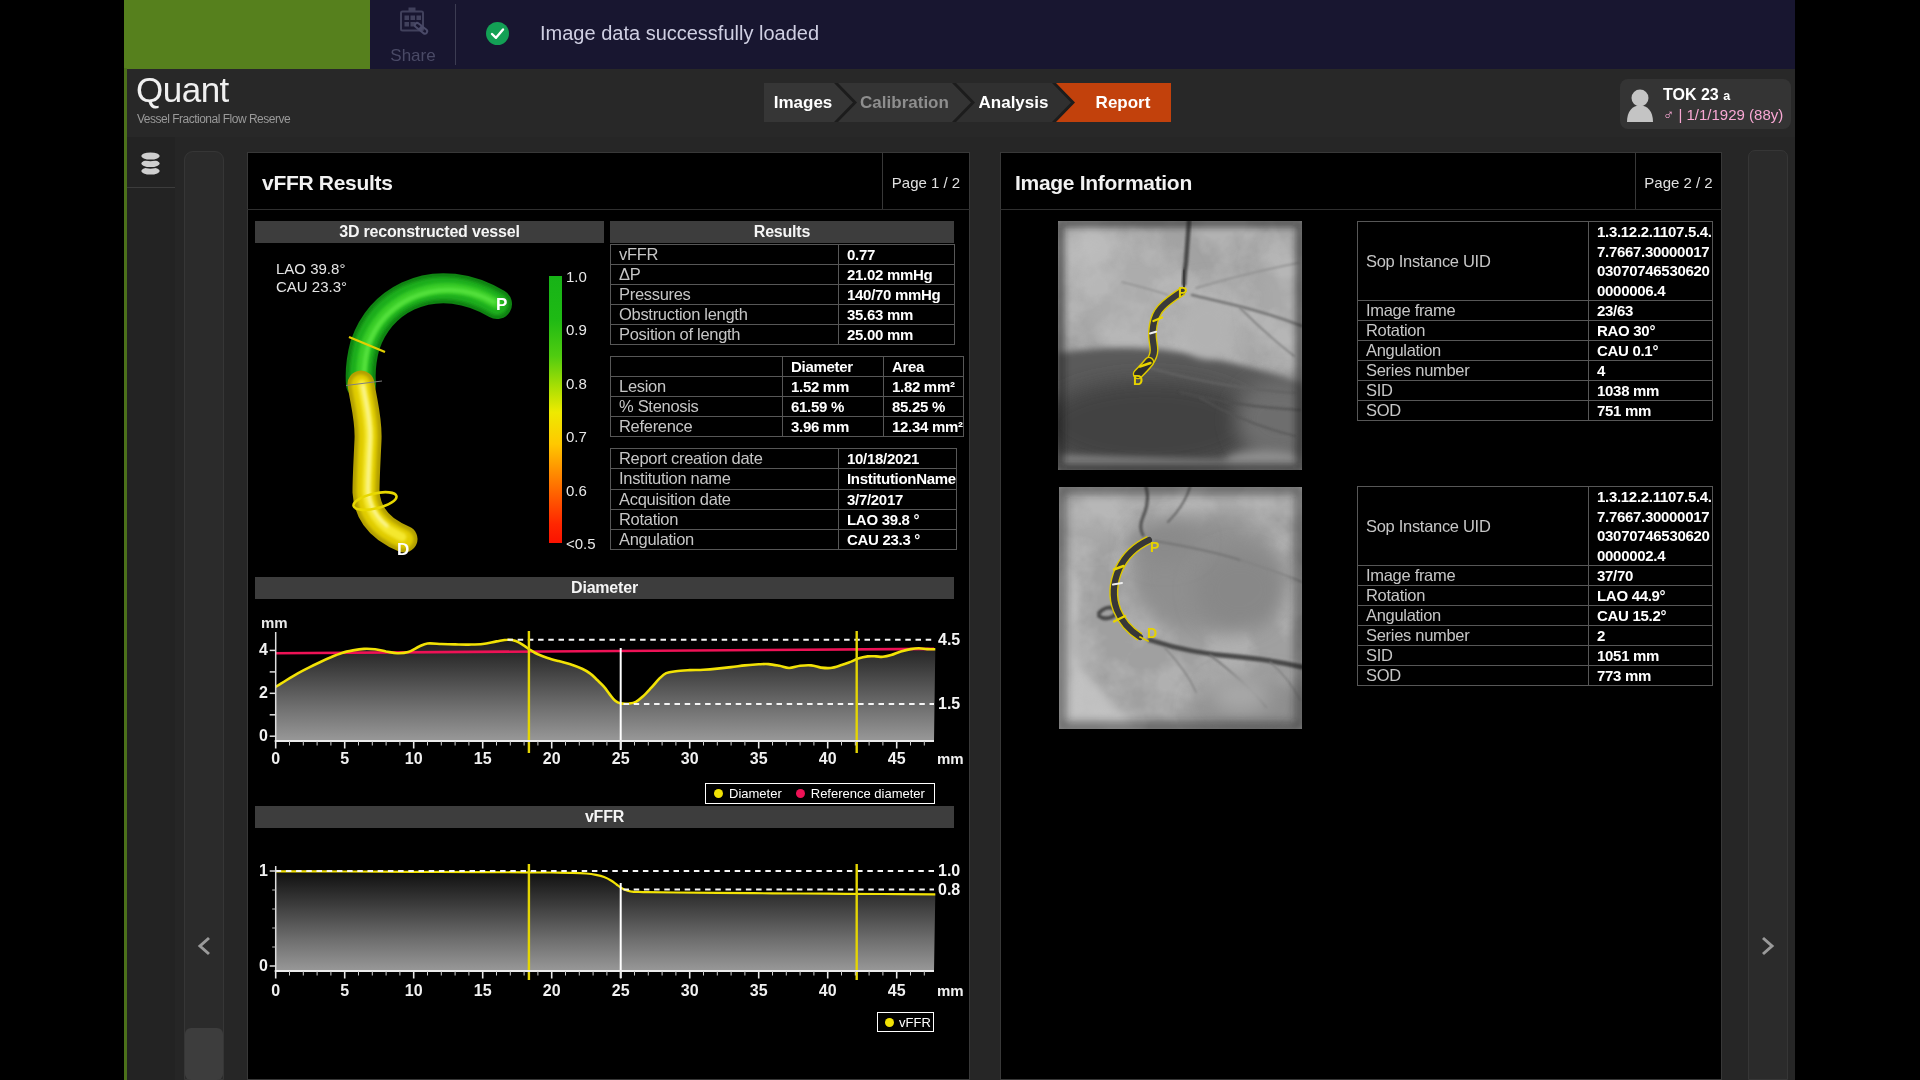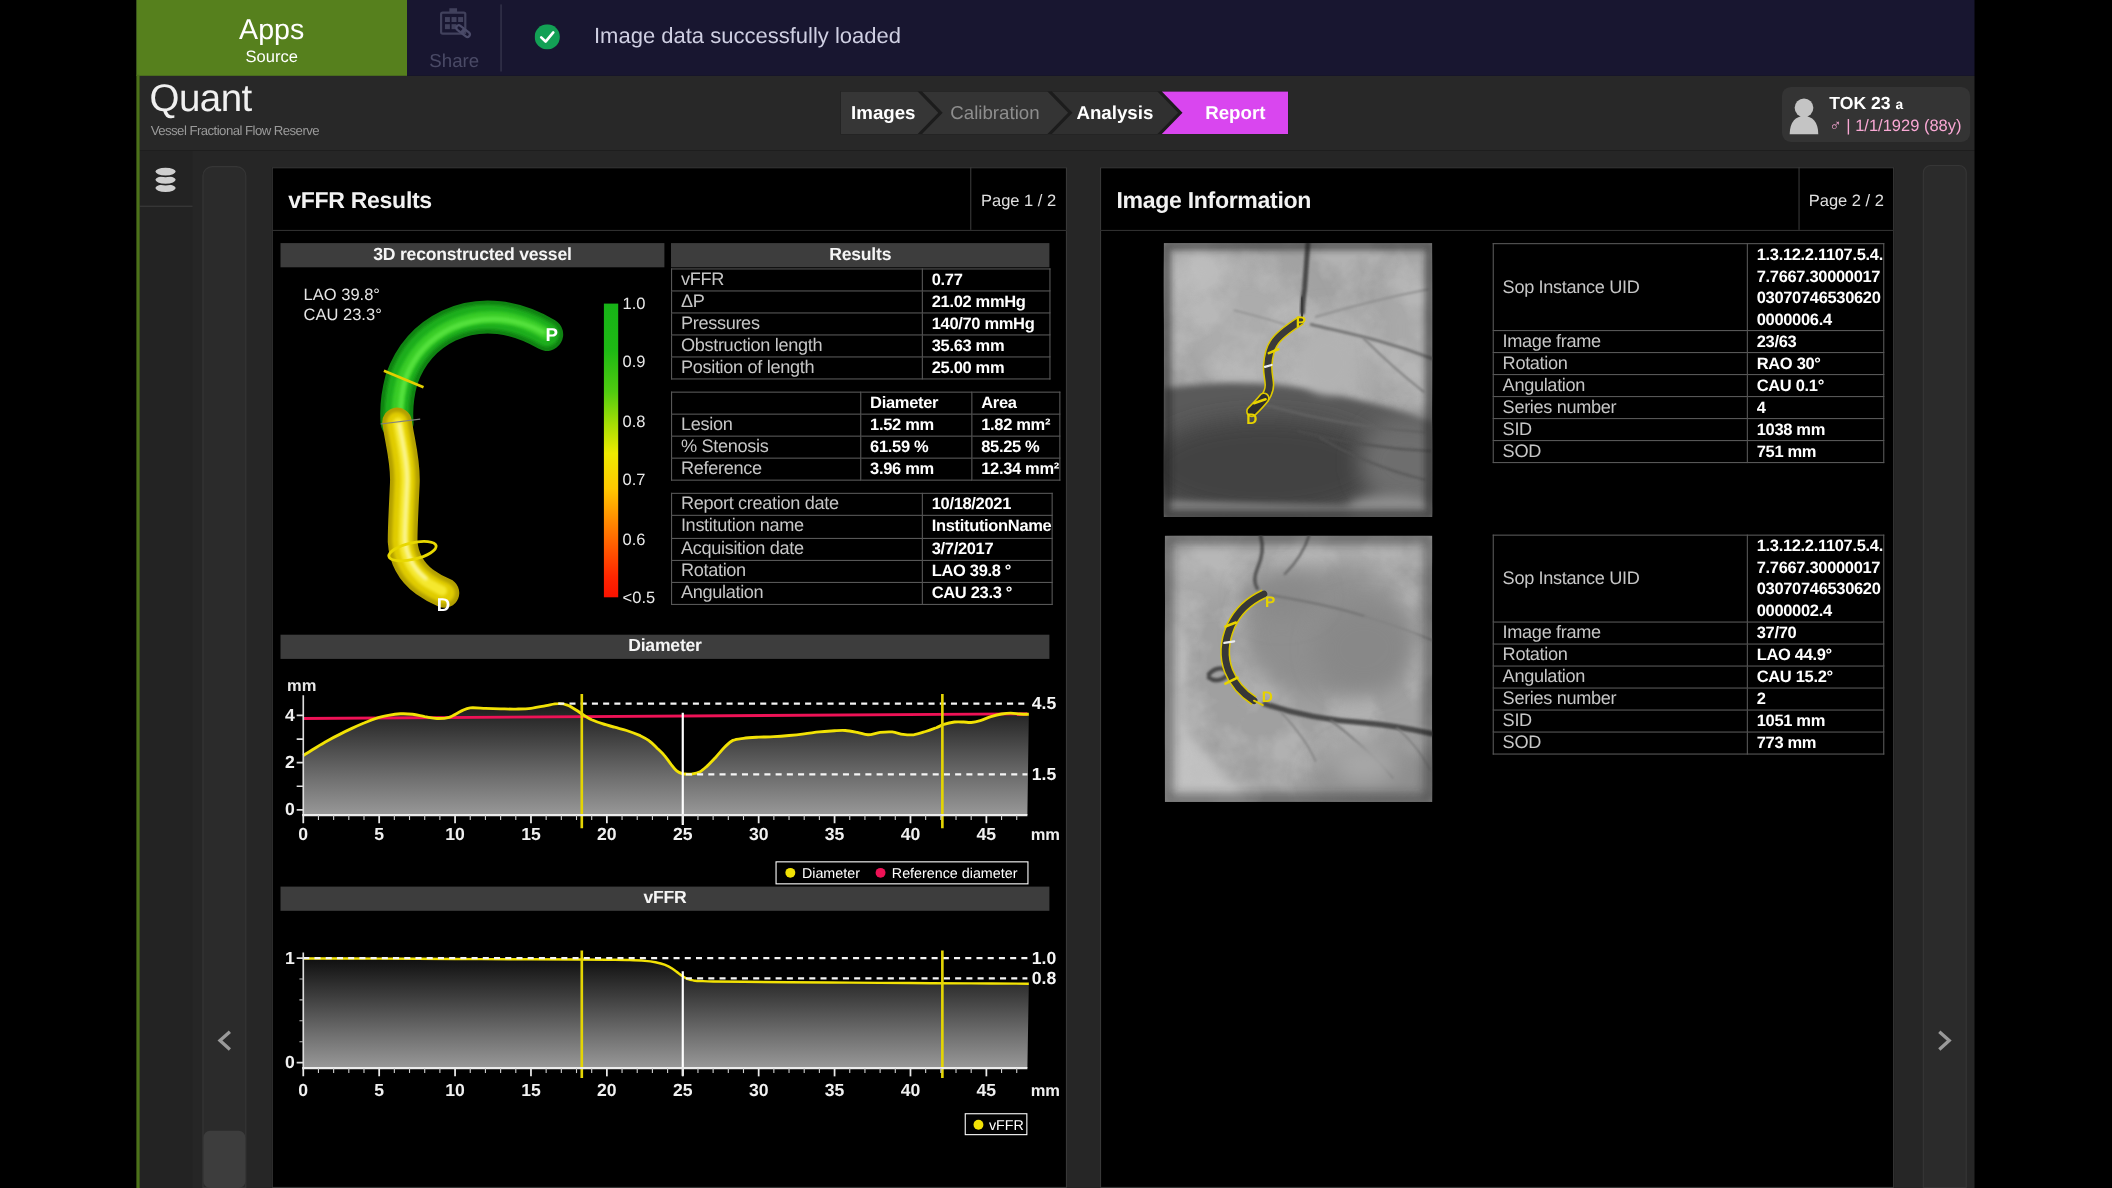--- a/index.html
+++ b/index.html
@@ -11,24 +11,20 @@
 .tb td.val{color:#fff;font-weight:bold;padding-left:8px;font-size:15px}
 .tb td.uid{font-size:15px;line-height:19.5px;vertical-align:middle}
 .hbar{background:#3d3d3d;color:#f5f5f5;font-weight:bold;font-size:16px;text-align:center;line-height:22px;height:22px;letter-spacing:-0.2px}
 </style></head>
 <body>
 <div class="abs" style="left:0;top:0;width:1920px;height:1080px;background:#000">
 
 <div class="abs" style="left:124px;top:0;width:1671px;height:69px;background:#181630"></div>
 <div class="abs" style="left:455px;top:4px;width:1px;height:61px;background:#3c3c52"></div>
 <div class="abs" style="left:124px;top:0;width:246px;height:69px;background:#56801d"></div>
-<div class="abs" style="left:124px;top:0;width:246px;height:69px;color:#fff;text-align:center">
-      <div style="font-size:26px;margin-top:11px">Apps</div>
-      <div style="font-size:15px;margin-top:1px">Source</div>
-    </div>
 <svg class="abs" style="left:396px;top:6px" width="34" height="30" viewBox="0 0 34 30">
 <g stroke="#41415c" fill="none" stroke-width="2">
 <rect x="5" y="5.5" width="22" height="19" rx="1.5"></rect>
 <rect x="12.5" y="1.5" width="7" height="4" fill="#41415c" stroke="none"></rect>
 </g>
 <g fill="#41415c">
 <rect x="8.5" y="9.5" width="4.5" height="4.5"></rect>
         <rect x="14.5" y="9.5" width="4.5" height="4.5"></rect>
         <rect x="20.5" y="9.5" width="4.5" height="4.5"></rect>
 <rect x="8.5" y="16" width="4.5" height="4.5"></rect>
@@ -44,23 +40,23 @@
 <circle cx="11.5" cy="11.5" r="11.5" fill="#13a055"></circle>
 <path d="M6,12 L10,15.8 L17,7.5" fill="none" stroke="#fff" stroke-width="2.4" stroke-linecap="round" stroke-linejoin="round"></path>
 </svg>
 <div class="abs" style="left:540px;top:22px;font-size:20px;color:#cfcfe2">Image data successfully loaded</div>
 
 <div class="abs" style="left:127px;top:69px;width:1668px;height:68px;background:#282828"></div>
 <div class="abs" style="left:136px;top:72px;font-size:35px;font-weight:400;color:#f0f0f0;letter-spacing:-0.5px;line-height:35px">Quant</div>
 <div class="abs" style="left:137px;top:112px;font-size:12px;font-weight:normal;color:#9a9a9a;letter-spacing:-0.5px">Vessel Fractional Flow Reserve</div>
 <div class="abs" style="left:764px;top:83px;width:407px;height:39px;background:#1c1c1c"></div>
     <div class="abs" style="left:764px;top:83px;width:89px;height:39px;background:#363636;clip-path:polygon(0 0, calc(100% - 19px) 0, 100% 50%, calc(100% - 19px) 100%, 0 100%);color:#ffffff;font-size:17px;font-weight:600;display:flex;align-items:center;justify-content:center;padding-left:8px;padding-right:19px;box-sizing:border-box">Images</div>
-    <div class="abs" style="left:838px;top:83px;width:133px;height:39px;background:#343434;clip-path:polygon(0 0, calc(100% - 19px) 0, 100% 50%, calc(100% - 19px) 100%, 0 100%, 19px 50%);color:#8e8e8e;font-size:17px;font-weight:400;display:flex;align-items:center;justify-content:center;padding-left:19px;padding-right:19px;box-sizing:border-box">Calibration</div>
+    <div class="abs" style="left:838px;top:83px;width:133px;height:39px;background:#343434;clip-path:polygon(0 0, calc(100% - 19px) 0, 100% 50%, calc(100% - 19px) 100%, 0 100%, 19px 50%);color:#8e8e8e;font-size:17px;font-weight:700;display:flex;align-items:center;justify-content:center;padding-left:19px;padding-right:19px;box-sizing:border-box">Calibration</div>
     <div class="abs" style="left:956px;top:83px;width:115px;height:39px;background:#303030;clip-path:polygon(0 0, calc(100% - 19px) 0, 100% 50%, calc(100% - 19px) 100%, 0 100%, 19px 50%);color:#ffffff;font-size:17px;font-weight:600;display:flex;align-items:center;justify-content:center;padding-left:19px;padding-right:19px;box-sizing:border-box">Analysis</div>
-    <div class="abs" style="left:1056px;top:83px;width:115px;height:39px;background:#d946ef;clip-path:polygon(0 0, 100% 0, 100% 100%, 0 100%, 19px 50%);color:#ffffff;font-size:17px;font-weight:600;display:flex;align-items:center;justify-content:center;padding-left:19px;padding-right:0px;box-sizing:border-box">Report</div>
+    <div class="abs" style="left:1056px;top:83px;width:115px;height:39px;background:#c2410c;clip-path:polygon(0 0, 100% 0, 100% 100%, 0 100%, 19px 50%);color:#ffffff;font-size:17px;font-weight:600;display:flex;align-items:center;justify-content:center;padding-left:19px;padding-right:0px;box-sizing:border-box">Report</div>
 <div class="abs" style="left:1620px;top:79px;width:171px;height:50px;background:#343434;border-radius:8px"></div>
 <svg class="abs" style="left:1626px;top:87px" width="30" height="36" viewBox="0 0 30 36">
 <circle cx="14" cy="11" r="8.5" fill="#c4c4c4"></circle>
 <path d="M1,35 C1,24 6.5,18.5 14,18.5 C21.5,18.5 27,24 27,35 Z" fill="#c4c4c4"></path>
 </svg>
 <div class="abs" style="left:1663px;top:86px;font-size:16px;font-weight:bold;color:#fff">TOK 23 <span style="font-size:12.5px">a</span></div>
 <div class="abs" style="left:1663px;top:106px;font-size:15px;color:#f9a8d4">♂ | 1/1/1929 (88y)</div>
 
 <div class="abs" style="left:127px;top:137px;width:1668px;height:943px;background:#262626"></div>
 <div class="abs" style="left:127px;top:137px;width:48px;height:943px;background:#232323"></div>

